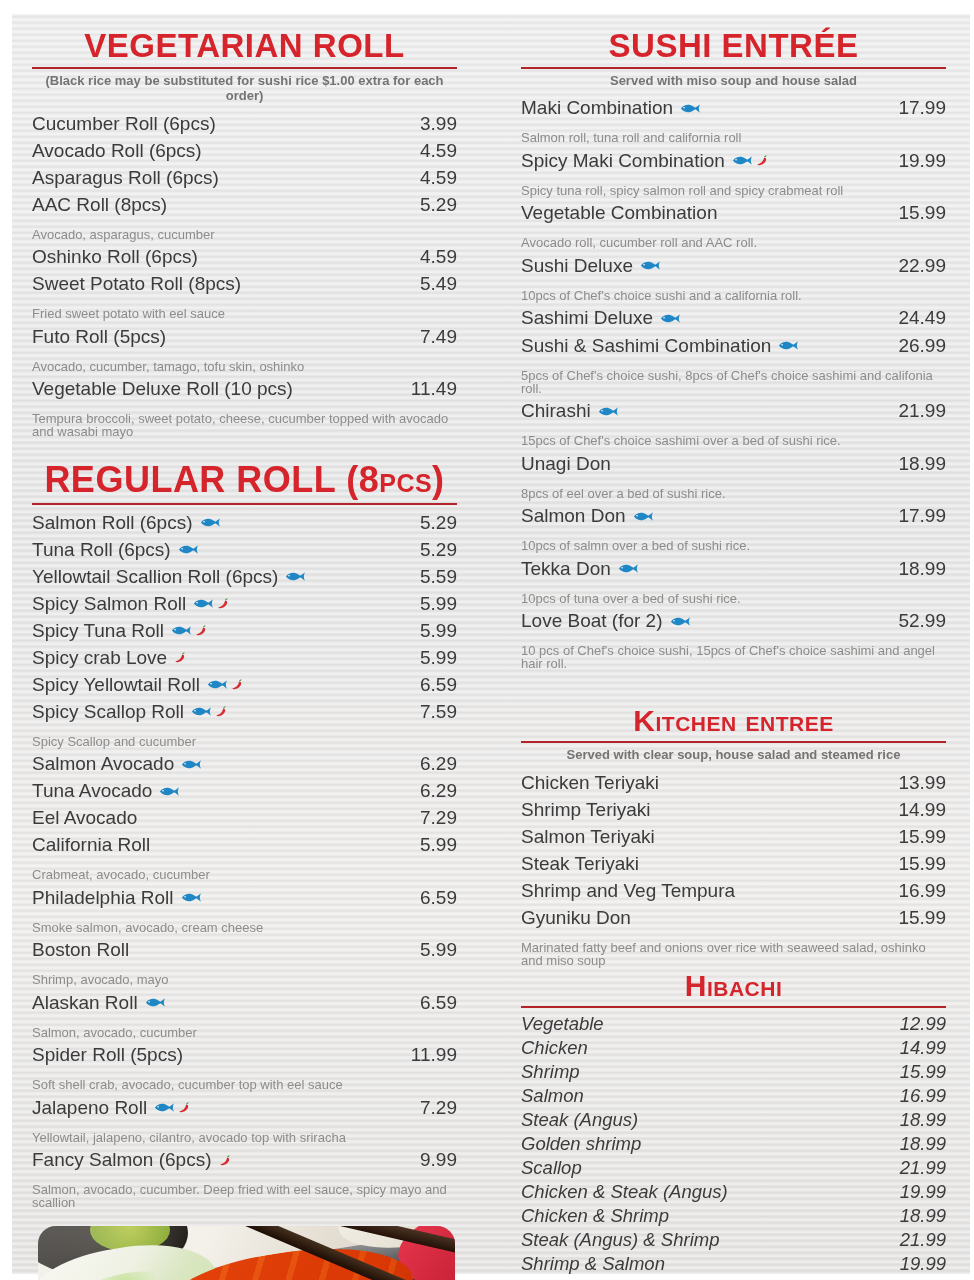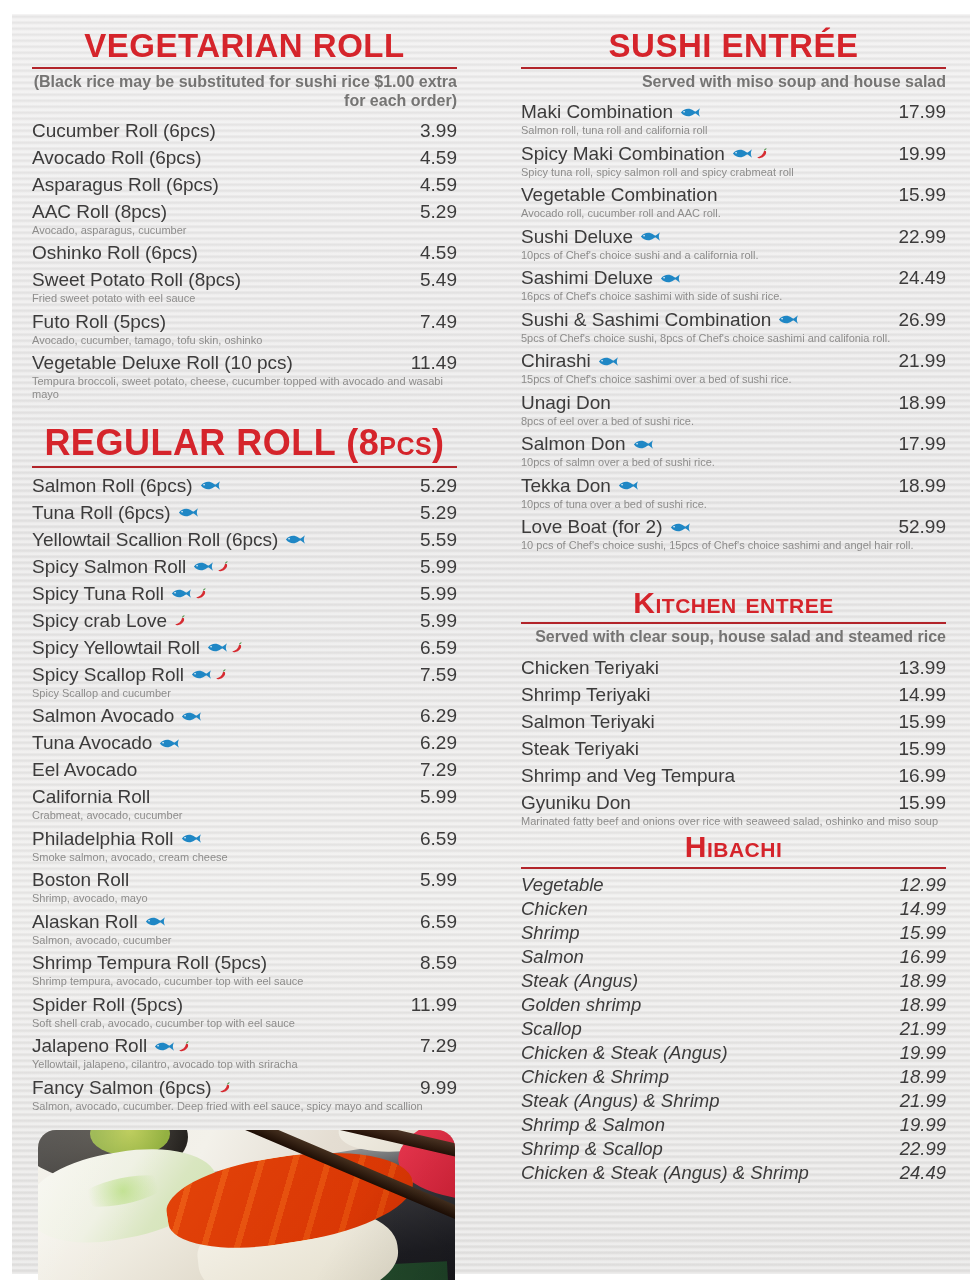--- a/index.html
+++ b/index.html
@@ -28,32 +28,32 @@
   .section-title{
     margin:0;text-align:center;
     font-size:33px;font-weight:bold;
     font-variant:small-caps;
     letter-spacing:.5px;
     color:#d5242b;
     line-height:1.08;
   }
   .title-rule{height:2px;background:#b2242a;margin:3px 0 4px 0;}
   .section-subtitle{
-    margin:0 0 7px 0;text-align:right;
-    font-size:16px;font-weight:bold;color:#757473;
+    margin:0 0 7px 0;text-align:center;
+    font-size:13px;font-weight:bold;color:#757473;
     line-height:1.18;
   }
   .menu-item{padding:2.5px 0;}
   .menu-item.has-desc{padding-bottom:3px;}
   .row{display:flex;align-items:center;}
   .item-name{font-size:19px;color:#3c3b3b;line-height:22px;white-space:nowrap;}
   .icons{display:inline-flex;align-items:center;gap:3px;padding-left:7px;}
   .icons svg{display:block;}
   .item-price{margin-left:auto;font-size:19px;color:#3c3b3b;line-height:22px;padding-left:8px;}
-  .item-desc{font-size:11px;color:#8d8c8b;line-height:13px;margin-top:1px;}
+  .item-desc{font-size:13px;color:#8d8c8b;line-height:13px;margin-top:12px;}
   [data-sec="regular-roll"]{margin-top:20px;}
   [data-sec="regular-roll"] .section-title{font-size:36px;}
   [data-sec="kitchen-entree"]{margin-top:32px;}
   [data-sec="kitchen-entree"] .section-title{font-size:30px;}
   [data-sec="hibachi"]{}
   [data-sec="hibachi"] .section-title{font-size:30px;}
   [data-sec="hibachi"] .menu-item{padding:1.5px 0;font-style:italic;}
   [data-sec="hibachi"] .item-name,[data-sec="hibachi"] .item-price{font-size:18.5px;line-height:21px;}
   [data-sec="sushi-entree"] .section-title{font-variant:normal;}
   
@@ -411,28 +411,20 @@
                       <path d="M2 13 C 9 4, 20 3, 28 9 C 30 10.5, 31 11, 33 11 L 42 4 C 40 8, 39.5 10.5, 39.5 13 C 39.5 15.5, 40 18, 42 22 L 33 15 C 31 15, 30 15.5, 28 17 C 20 23, 9 22, 2 13 Z" fill="#1f87c5"></path>
                       <circle cx="8.5" cy="11.5" r="1.7" fill="#fff"></circle>
                     </svg>
                   </span>
                 </span>
       <span class="item-price">6.59</span>
     </div>
     <div class="item-desc">Salmon, avocado, cucumber</div>
   </div>
 
-  <div class="menu-item has-desc">
-    <div class="row">
-      <span class="item-name">Shrimp Tempura Roll (5pcs)</span>
-
-      <span class="item-price">8.59</span>
-    </div>
-    <div class="item-desc">Shrimp tempura, avocado, cucumber top with eel sauce</div>
-  </div>
 
   <div class="menu-item has-desc">
     <div class="row">
       <span class="item-name">Spider Roll (5pcs)</span>
 
       <span class="item-price">11.99</span>
     </div>
     <div class="item-desc">Soft shell crab, avocado, cucumber top with eel sauce</div>
   </div>
 
@@ -569,21 +561,20 @@
       <span class="icons">
                   <span>
                     <svg viewBox="0 0 44 26" width="21" height="13">
                       <path d="M2 13 C 9 4, 20 3, 28 9 C 30 10.5, 31 11, 33 11 L 42 4 C 40 8, 39.5 10.5, 39.5 13 C 39.5 15.5, 40 18, 42 22 L 33 15 C 31 15, 30 15.5, 28 17 C 20 23, 9 22, 2 13 Z" fill="#1f87c5"></path>
                       <circle cx="8.5" cy="11.5" r="1.7" fill="#fff"></circle>
                     </svg>
                   </span>
                 </span>
       <span class="item-price">24.49</span>
     </div>
-    <div class="item-desc">16pcs of Chef's choice sashimi with side of sushi rice.</div>
   </div>
 
   <div class="menu-item has-desc">
     <div class="row">
       <span class="item-name">Sushi &amp; Sashimi Combination</span>
       <span class="icons">
                   <span>
                     <svg viewBox="0 0 44 26" width="21" height="13">
                       <path d="M2 13 C 9 4, 20 3, 28 9 C 30 10.5, 31 11, 33 11 L 42 4 C 40 8, 39.5 10.5, 39.5 13 C 39.5 15.5, 40 18, 42 22 L 33 15 C 31 15, 30 15.5, 28 17 C 20 23, 9 22, 2 13 Z" fill="#1f87c5"></path>
                       <circle cx="8.5" cy="11.5" r="1.7" fill="#fff"></circle>

